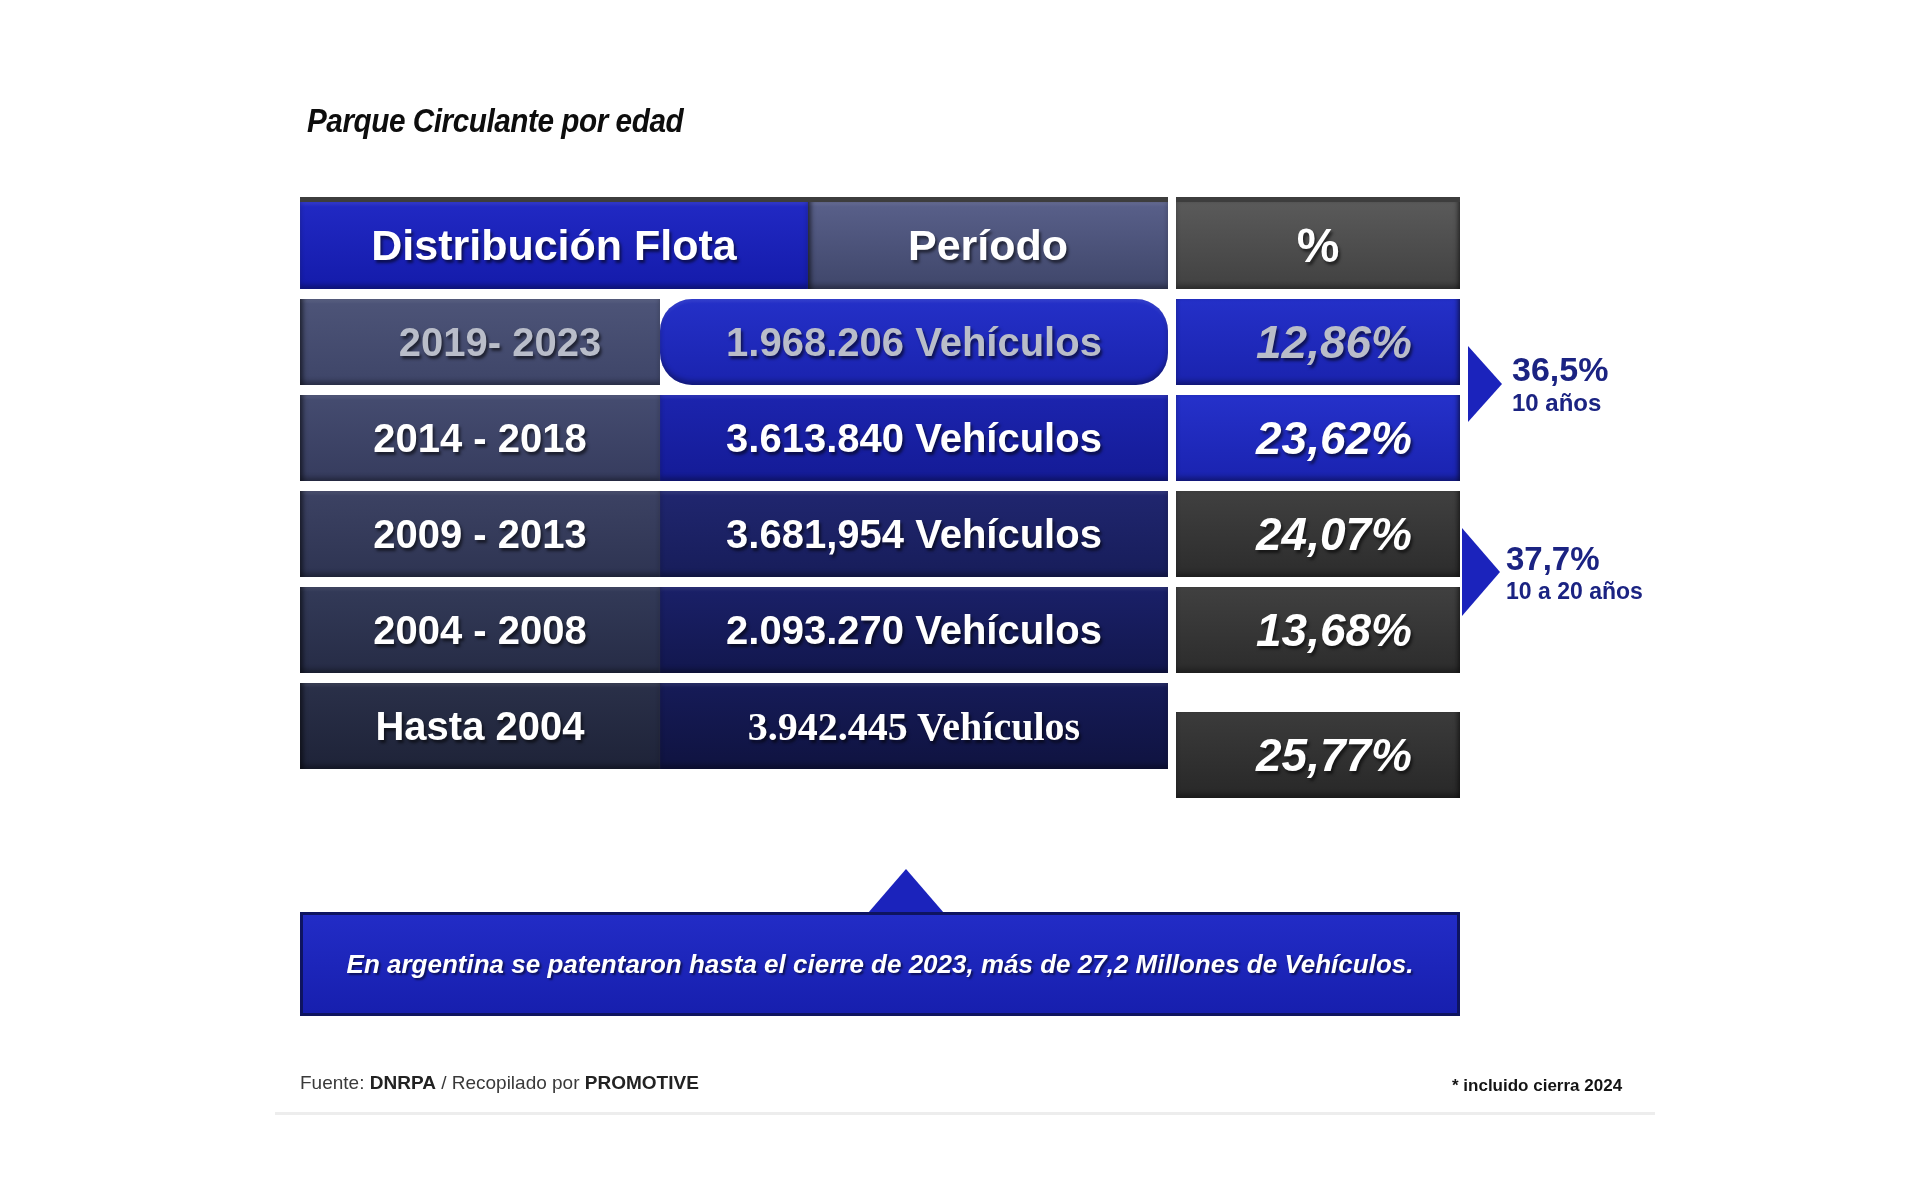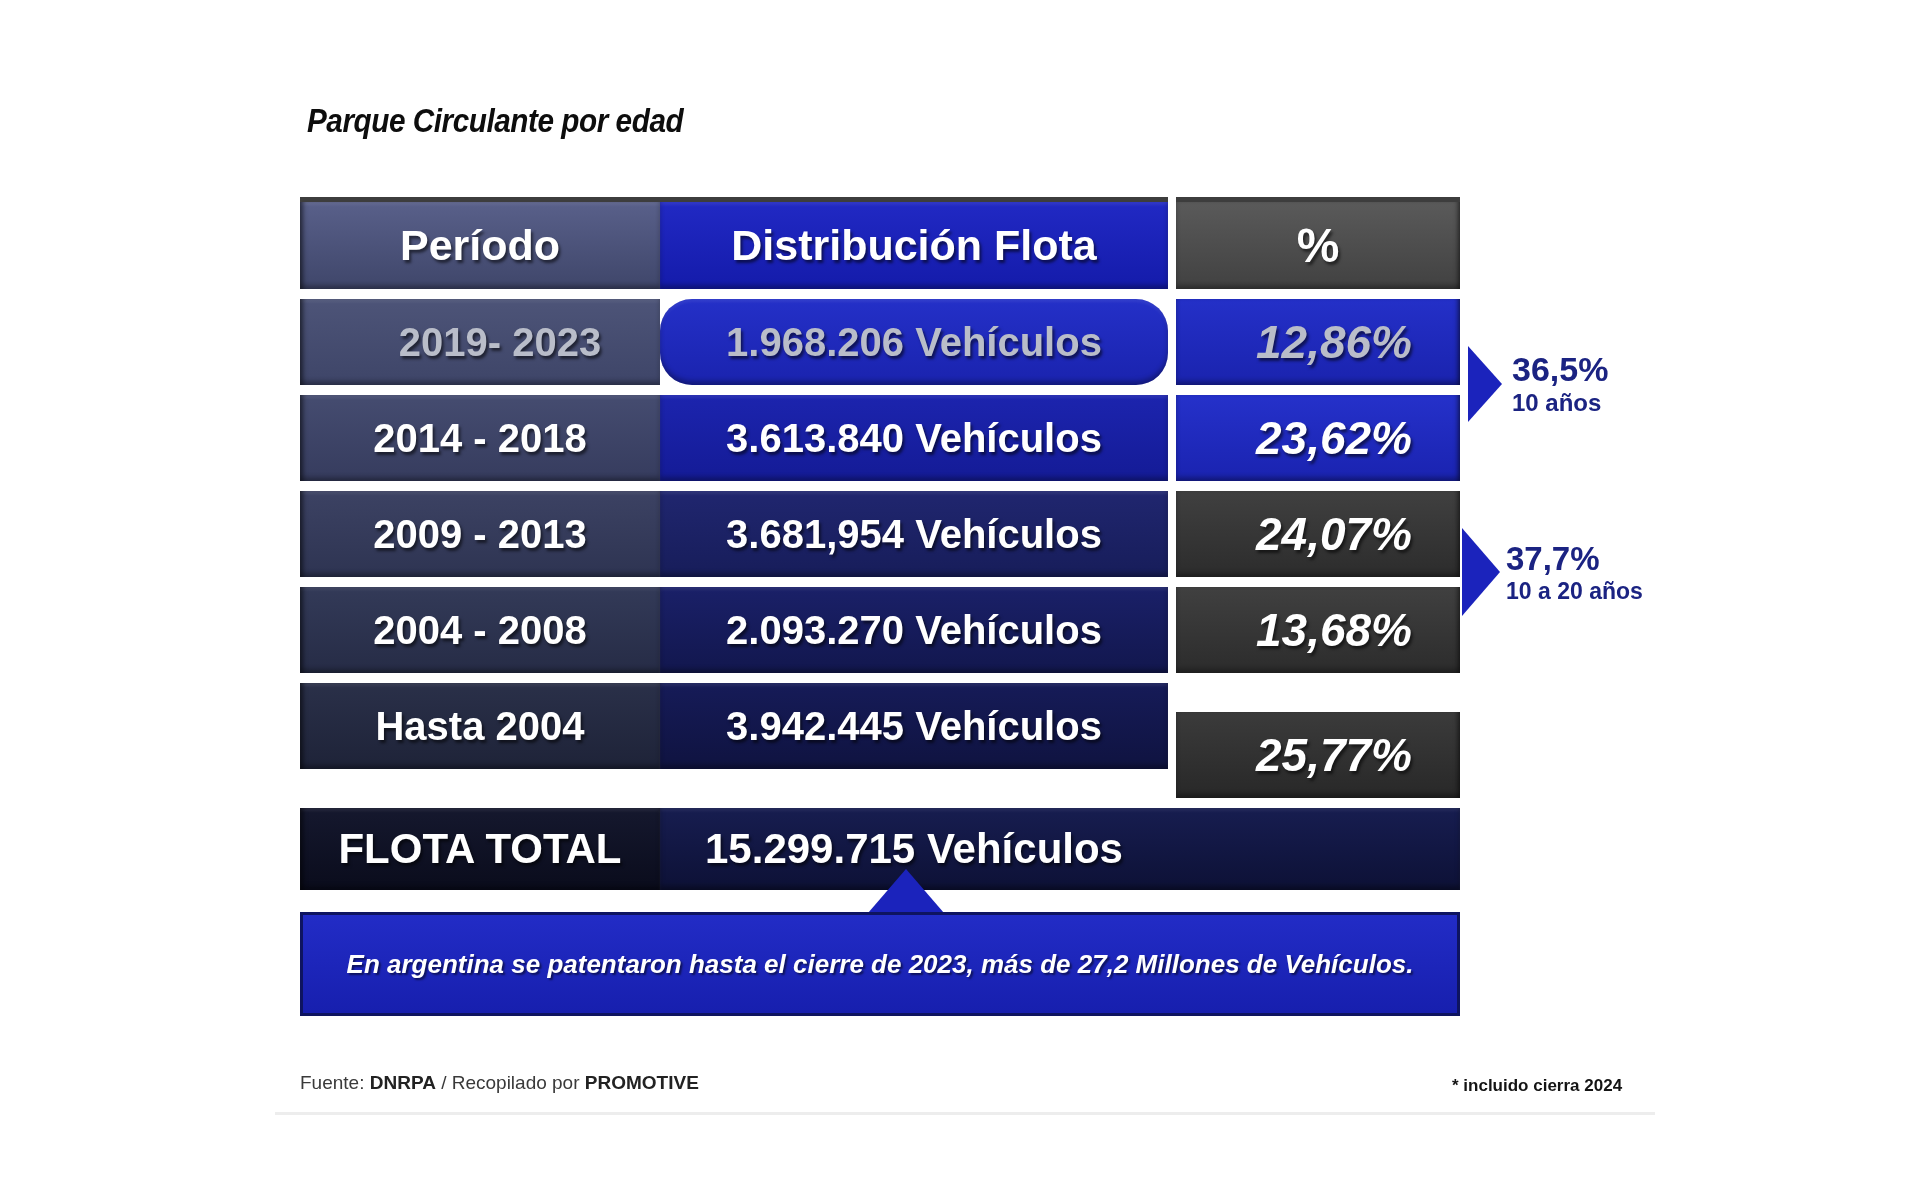--- a/index.html
+++ b/index.html
@@ -48,21 +48,21 @@
 
   .r3 .c-period { background:linear-gradient(#3c4263,#2e3452); }
   .r3 .c-fleet  { background:linear-gradient(#20266f,#171d5a); }
   .r3 .c-pct    { background:linear-gradient(#404040,#2c2c2c); }
 
   .r4 .c-period { background:linear-gradient(#333a58,#262c46); }
   .r4 .c-fleet  { background:linear-gradient(#1a2068,#12174e); }
   .r4 .c-pct    { background:linear-gradient(#404040,#2c2c2c); }
 
   .r5 .c-period { background:linear-gradient(#2a3049,#1e2338); }
-  .r5 .c-fleet  { background:linear-gradient(#161b58,#0f1340); }
+  .r5 .c-fleet  { background:linear-gradient(#161b58,#0f1340);font-family:Liberation Serif, serif; }
   .r5 .c-pct    { background:linear-gradient(#3b3b3b,#282828);margin-top:29px; }
 
   .trow-total .cell { height:82px; font-size:42px; }
   .trow-total .c-period { background:linear-gradient(#15182e,#0a0c1c); }
   .c-total {
     box-sizing:border-box; width:800px; height:82px; display:flex; align-items:center;
     background:linear-gradient(#171d50,#0d1136);
     box-shadow:inset 0 -4px 5px rgba(0,0,0,0.35), inset 0 3px 3px rgba(255,255,255,0.06);
   }
   .c-total-inner {
@@ -109,22 +109,22 @@
 </head>
 <body>
 
 <div id="page">
 
   <div class="title">Parque Circulante por edad</div>
 
   <div class="table">
 
     <div class="trow hrow">
+      <div class="cell c-fleet">Distribución Flota</div>
       <div class="cell c-period">Período</div>
-      <div class="cell c-fleet">Distribución Flota</div>
       <div class="c-gap"></div>
       <div class="cell c-pct">%</div>
     </div>
 
     <div class="trow drow r1">
       <div class="cell c-period">2019- 2023</div>
       <div class="cell c-fleet">1.968.206 Vehículos</div>
       <div class="c-gap"></div>
       <div class="cell c-pct">12,86%</div>
     </div>
@@ -150,26 +150,20 @@
       <div class="cell c-pct">13,68%</div>
     </div>
 
     <div class="trow drow r5">
       <div class="cell c-period">Hasta 2004</div>
       <div class="cell c-fleet">3.942.445 Vehículos</div>
       <div class="c-gap"></div>
       <div class="cell c-pct">25,77%</div>
     </div>
 
-    <div class="trow trow-total">
-      <div class="cell c-period">FLOTA TOTAL</div>
-      <div class="c-total">
-        <span class="c-total-inner">15.299.715 Vehículos</span>
-      </div>
-    </div>
 
   </div>
 
   <div class="tri-right t1"></div>
   <div class="ann a1">
     <div class="pct">36,5%</div>
     <div class="lbl">10 años</div>
   </div>
 
   <div class="tri-right t2"></div>

